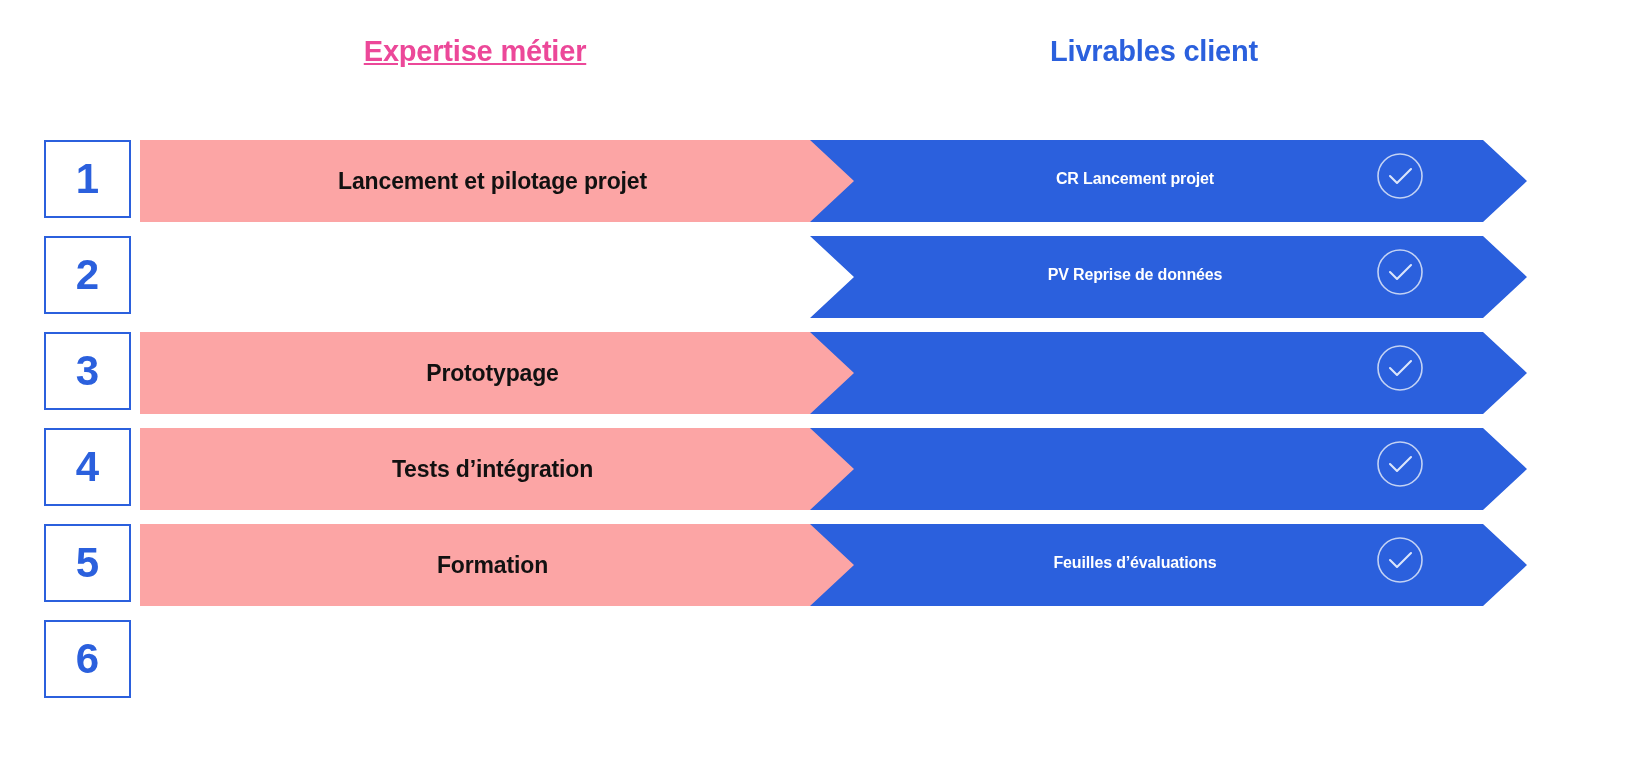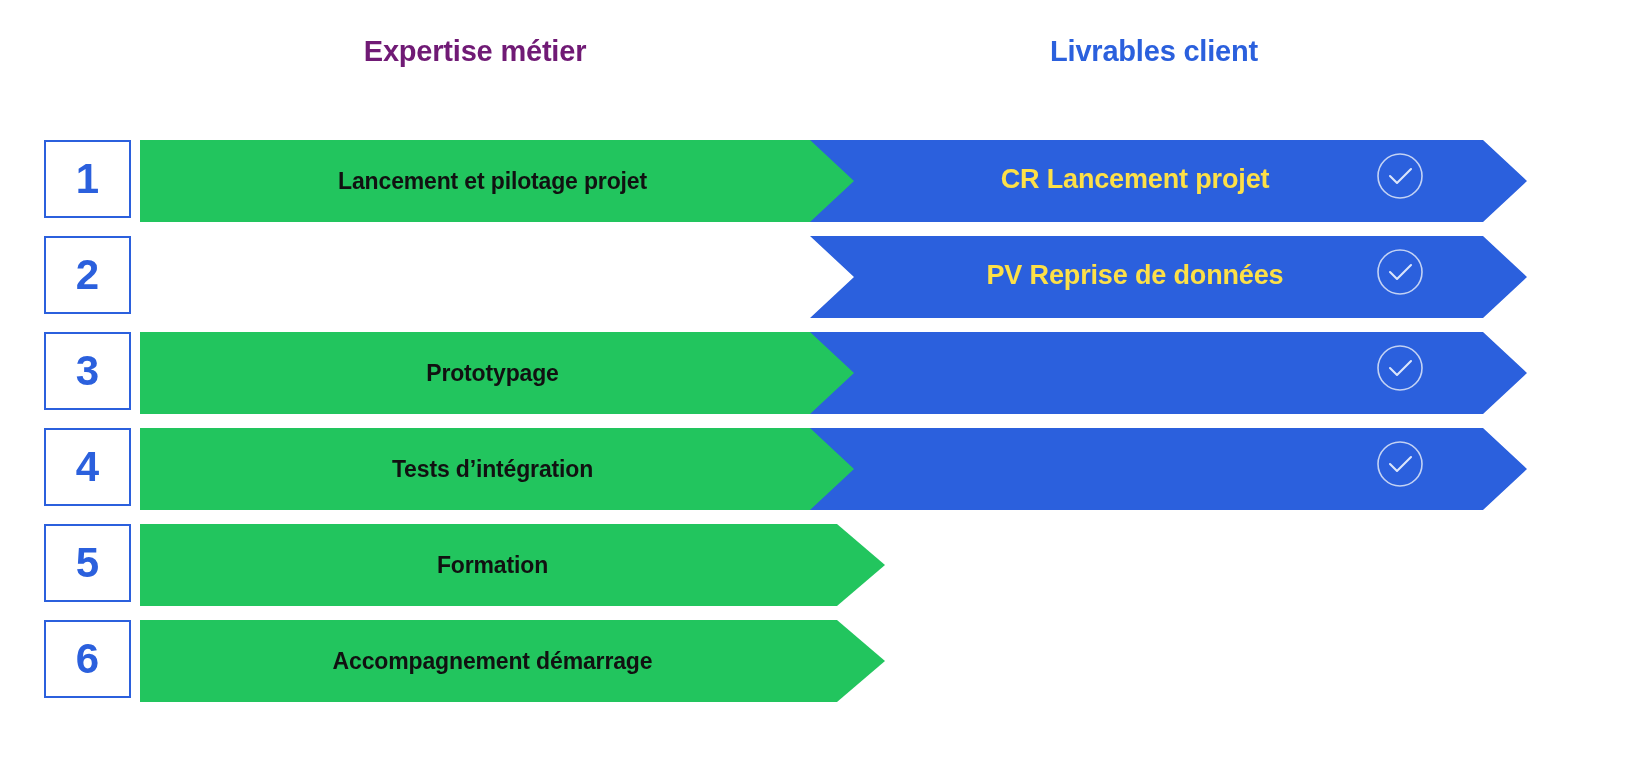--- a/index.html
+++ b/index.html
@@ -29,21 +29,22 @@
     font-size: 29px;
     font-weight: bold;
     letter-spacing: -0.2px;
     white-space: nowrap;
     text-align: center;
     line-height: 42px;
   }
   #header-left {
     left: 140px;
     width: 670px;
-    color: #701a75;
+    color: #ec4899;
+    text-decoration: underline;
   }
   #header-right {
     left: 820px;
     width: 668px;
     color: #2b60dd;
   }
 
   
   #rows {
     position: absolute;
@@ -80,21 +81,21 @@
     line-height: 44px;
   }
 
   
   .expertise-arrow {
     position: absolute;
     left: 140px;
     top: 0;
     width: 745px;
     height: 82px;
-    background: #22c55e;
+    background: #fca5a5;
     -webkit-clip-path: polygon(0 0, calc(100% - 48px) 0, 100% 50%, calc(100% - 48px) 100%, 0 100%);
     clip-path: polygon(0 0, calc(100% - 48px) 0, 100% 50%, calc(100% - 48px) 100%, 0 100%);
     display: flex;
     align-items: center;
     justify-content: center;
   }
   .expertise-arrow .label {
     display: block;
     width: 660px;
     margin-right: 40px;
@@ -119,22 +120,22 @@
   }
   .livrable-arrow .label {
     position: absolute;
     left: 60px;
     top: 0;
     width: 530px;
     height: 78px;
     display: flex;
     align-items: center;
     justify-content: center;
-    color: #fde047;
-    font-size: 27px;
+    color: #ffffff;
+    font-size: 16px;
     font-weight: bold;
     letter-spacing: -0.15px;
     white-space: nowrap;
   }
   .check-badge {
     position: absolute;
     left: 566px;
     top: 12px;
     width: 48px;
     height: 48px;
@@ -241,30 +242,36 @@
   <div class="row" style="top: 524px;">
 
     <div class="num-box">
       <span class="num">5</span>
     </div>
 
     <div class="expertise-arrow">
       <span class="label">Formation</span>
     </div>
 
+    <div class="livrable-arrow">
+      <span class="label">Feuilles d’évaluations</span>
+      <span class="check-badge">
+        <svg viewBox="0 0 48 48" xmlns="http://www.w3.org/2000/svg">
+          <circle cx="24" cy="24" r="22" fill="none" stroke="#c3d2f4" stroke-width="1.6"></circle>
+          <path d="M14 24 L21 31 L35 17" fill="none" stroke="#dbe5fb" stroke-width="2.1" stroke-linecap="round" stroke-linejoin="round"></path>
+        </svg>
+      </span>
+    </div>
 
   </div>
 
   <div class="row" style="top: 620px;">
 
     <div class="num-box">
       <span class="num">6</span>
     </div>
 
-    <div class="expertise-arrow">
-      <span class="label">Accompagnement démarrage</span>
-    </div>
 
 
   </div>
 </div>
 
 </div>
 
 </body></html>

